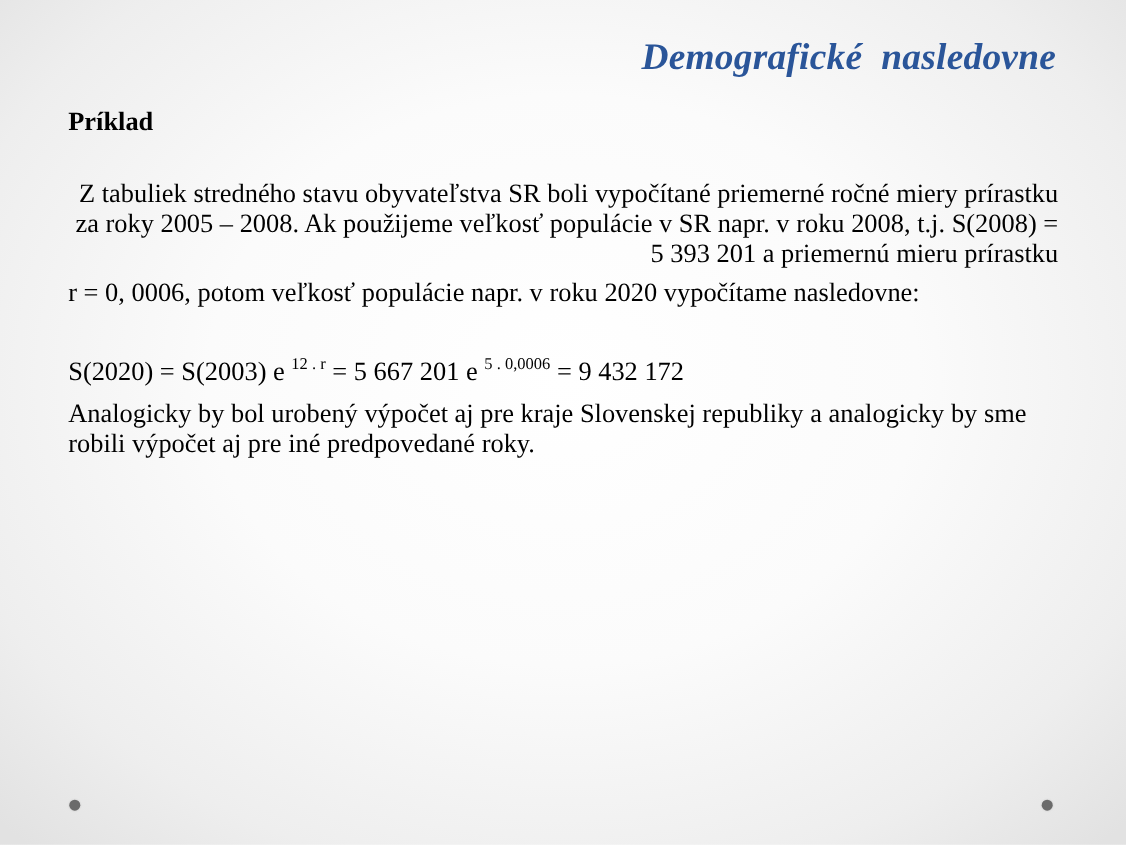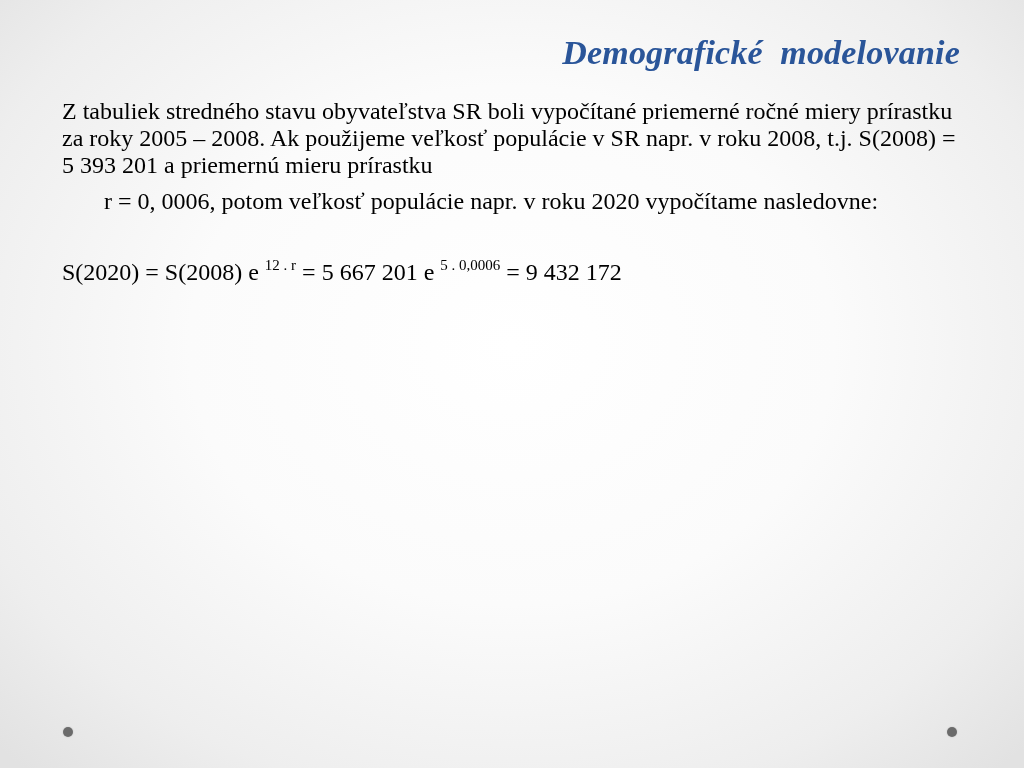--- a/index.html
+++ b/index.html
@@ -37,22 +37,22 @@
       line-height: 27px;
     }
     .subtitle {
       font-weight: bold;
       font-size: 24px;
       margin: 0 0 39px 0;
     }
     .para {
       margin: 0;
     }
-    .p1 { margin-top: 0; }
-    .p2 { margin-top: 9px; margin-left: 42px; }
+    .p1 { margin-top: 0; text-align: right; }
+    .p2 { margin-top: 9px; }
     .formula { margin-top: 44px; }
     .p3 { margin-top: 42px; }
     .p4 { margin-top: 9px; }
     .sup {
       font-size: 15px;
       position: relative;
       top: -10px;
       vertical-align: baseline;
     }
     .dot {
@@ -62,27 +62,29 @@
       border-radius: 50%;
       background: #6b6b6b;
       box-shadow: 0 0 2px rgba(0,0,0,0.15);
     }
     .dot-left { left: 63px; top: 727px; }
     .dot-right { left: 947px; top: 727px; }
   </style>
 </head>
 <body>
 
-<h1 class="slide-title">Demografické  modelovanie</h1>
+<h1 class="slide-title">Demografické  nasledovne</h1>
 
 <div class="content">
+  <div class="subtitle">Príklad</div>
 
   <p class="para p1">Z tabuliek stredného stavu obyvateľstva SR boli vypočítané priemerné ročné miery prírastku za roky 2005 – 2008. Ak použijeme veľkosť populácie v SR napr. v roku 2008, t.j. S(2008) = 5 393 201 a priemernú mieru prírastku</p>
 
   <p class="para p2">r = 0, 0006, potom veľkosť populácie napr. v roku 2020 vypočítame nasledovne:</p>
 
-  <p class="para formula"><span>S(2020) = S(2008) e </span><span class="sup">12 . r</span><span> = 5 667 201 e </span><span class="sup">5 . 0,0006</span><span> = 9 432 172</span></p>
+  <p class="para formula"><span>S(2020) = S(2003) e </span><span class="sup">12 . r</span><span> = 5 667 201 e </span><span class="sup">5 . 0,0006</span><span> = 9 432 172</span></p>
 
 
+  <p class="para p4">Analogicky by bol urobený výpočet aj pre kraje Slovenskej republiky a analogicky by sme robili výpočet aj pre iné predpovedané roky.</p>
 </div>
 
 <div class="dot dot-left"></div>
 <div class="dot dot-right"></div>
 
 </body></html>

